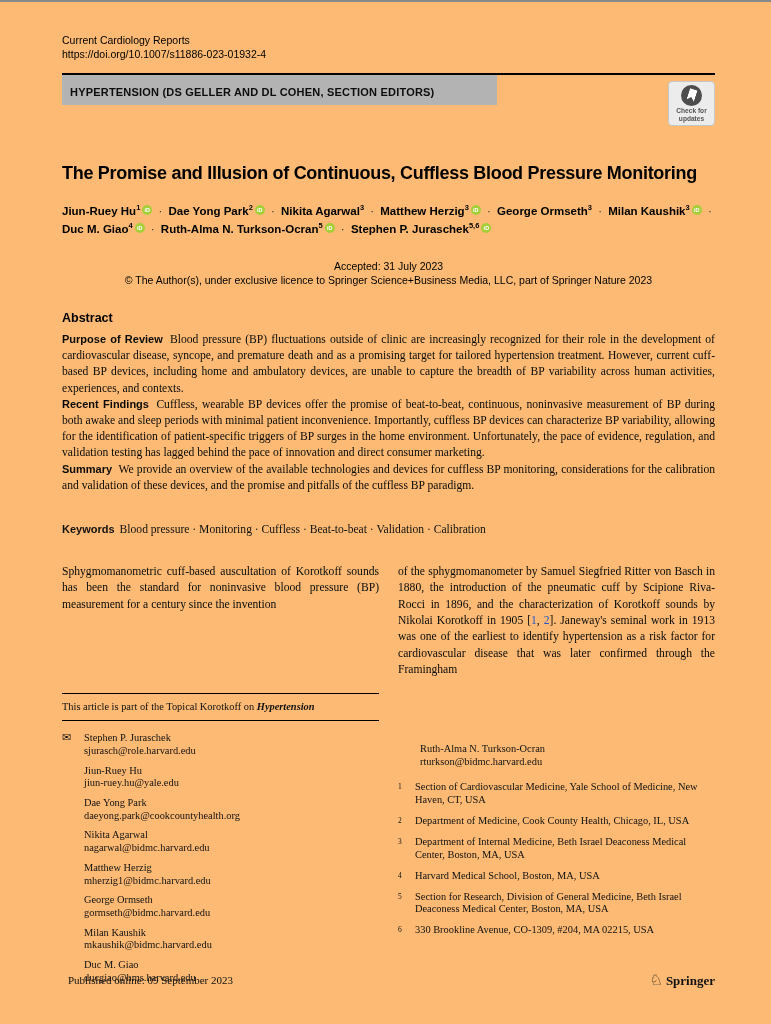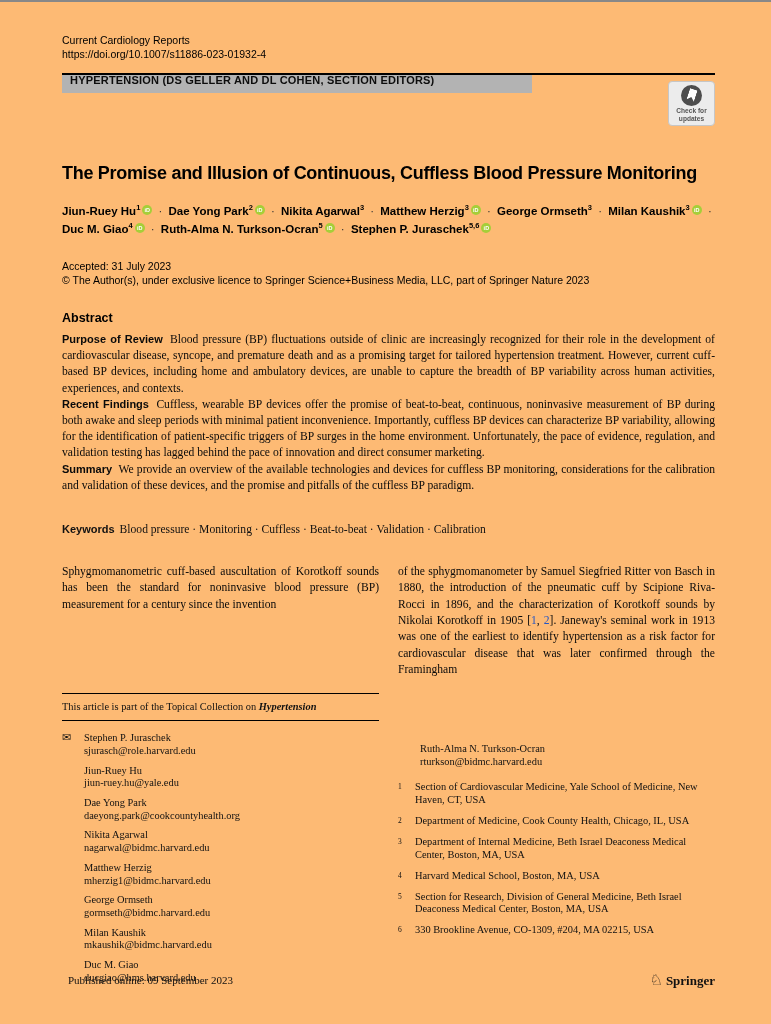--- a/index.html
+++ b/index.html
@@ -17,23 +17,23 @@
   }
   .content{padding:32px 56px 0 62px;position:relative;}
   .sans{font-family:"Liberation Sans",sans-serif;}
 
   
   .journal-line{font:400 10.5px/1.3 "Liberation Sans",sans-serif;color:#000;}
   .doi-line{font:400 10.5px/1.3 "Liberation Sans",sans-serif;color:#000;}
 
   .banner-row{margin-top:12px;border-top:2.5px solid #000;position:relative;height:54px;}
   .banner{
-    width:470px;background:var(--banner);color:#0d0d0d;
+    width:435px;background:var(--banner);color:#0d0d0d;
     font:700 11px/1 "Liberation Sans",sans-serif;letter-spacing:.2px;
-    padding:0 8px 7px 8px;
+    padding:12px 8px 7px 8px;
   }
   .badge{
     position:absolute;top:6px;right:0;width:47px;height:45px;
     background:#ececec;border:1px solid #c6c6c6;border-radius:4px;
     text-align:center;padding-top:2px;cursor:pointer;
   }
   .badge-circle{width:21px;height:21px;border-radius:50%;background:var(--badge-circle);margin:1px auto 1px;position:relative;}
   .badge-bookmark{
     position:absolute;left:6.5px;top:4px;width:8px;height:12px;background:#fff;
     clip-path:polygon(0 0,100% 0,100% 100%,50% 68%,0 100%);
@@ -48,21 +48,21 @@
   }
   .authors{margin-top:18px;font:700 11.5px/1.55 "Liberation Sans",sans-serif;color:#000;}
   .authors sup{font-size:7.5px;font-weight:700;vertical-align:super;line-height:0;}
   .dot{font-weight:400;color:#333;margin:0 3px;}
   .orcid{
     display:inline-block;width:10px;height:10px;border-radius:50%;
     background:var(--orcid);color:#fff;font:700 5.5px/10px "Liberation Sans",sans-serif;
     text-align:center;vertical-align:3px;margin-left:2px;cursor:pointer;
   }
 
-  .meta{margin-top:20px;font:400 10.5px/1.35 "Liberation Sans",sans-serif;color:#000;}
+  .meta{margin-top:20px;font:400 10.5px/1.35 "Liberation Sans",sans-serif;color:#000;text-align:center;}
 
   
   .abstract-heading{margin-top:24px;font:700 12.5px/1.2 "Liberation Sans",sans-serif;color:#000;}
   .abstract-body{margin-top:6px;}
   .ab-p{font:400 11.6px/1.4 "Liberation Serif",serif;text-align:justify;color:#0a0a0a;}
   .ab-label{font:700 11px/1 "Liberation Sans",sans-serif;padding-right:3px;}
 
   .keywords{margin-top:28px;font:400 11.6px/1.35 "Liberation Serif",serif;}
   .kw-label{font:700 11px/1 "Liberation Sans",sans-serif;padding-right:5px;}
 
@@ -146,21 +146,21 @@
         <p class="body-text">Sphygmomanometric cuff-based auscultation of Korotkoff sounds has been the standard for noninvasive blood pressure (BP) measurement for a century since the invention</p>
       </div>
       <div class="col">
         <p class="body-text"><span>of the sphygmomanometer by Samuel Siegfried Ritter von Basch in 1880, the introduction of the pneumatic cuff by Scipione Riva-Rocci in 1896, and the characterization of Korotkoff sounds by Nikolai Korotkoff in 1905 [</span><span class="cite">1</span><span>, </span><span class="cite">2</span><span>]. Janeway's seminal work in 1913 was one of the earliest to identify hypertension as a risk factor for cardiovascular disease that was later confirmed through the Framingham</span></p>
       </div>
     </div>
 
     <div class="row2">
       <div class="col">
         <div class="footnote-block">
-          <div class="footnote"><span>This article is part of the Topical Collection on </span><em>Hypertension</em></div>
+          <div class="footnote"><span>This article is part of the Topical Korotkoff on </span><em>Hypertension</em></div>
         </div>
         <div class="contacts">
             <div class="contact">
               <span class="env">✉</span>
               <div class="c-name">Stephen P. Juraschek</div>
               <div class="c-email">sjurasch@role.harvard.edu</div>
             </div>
             <div class="contact">
               <div class="c-name">Jiun-Ruey Hu</div>
               <div class="c-email">jiun-ruey.hu@yale.edu</div>

